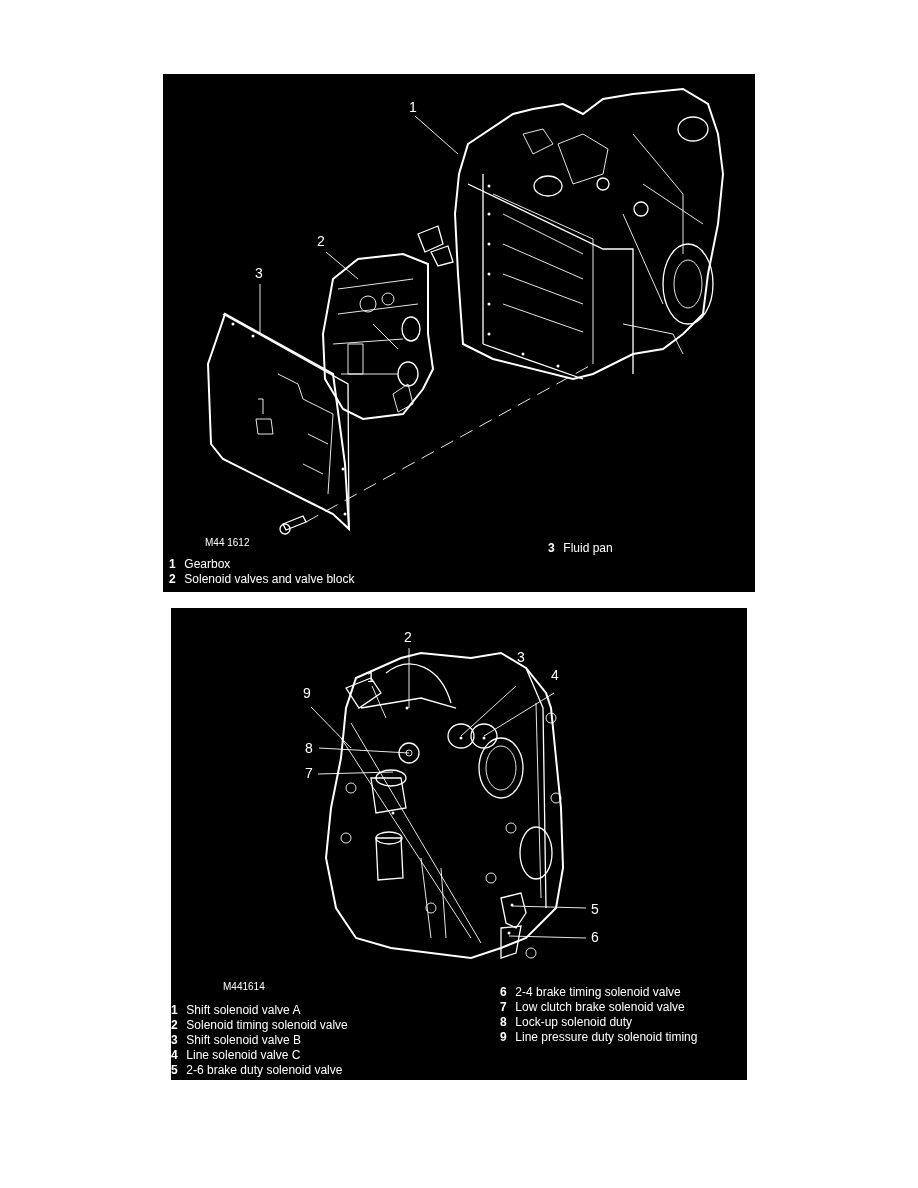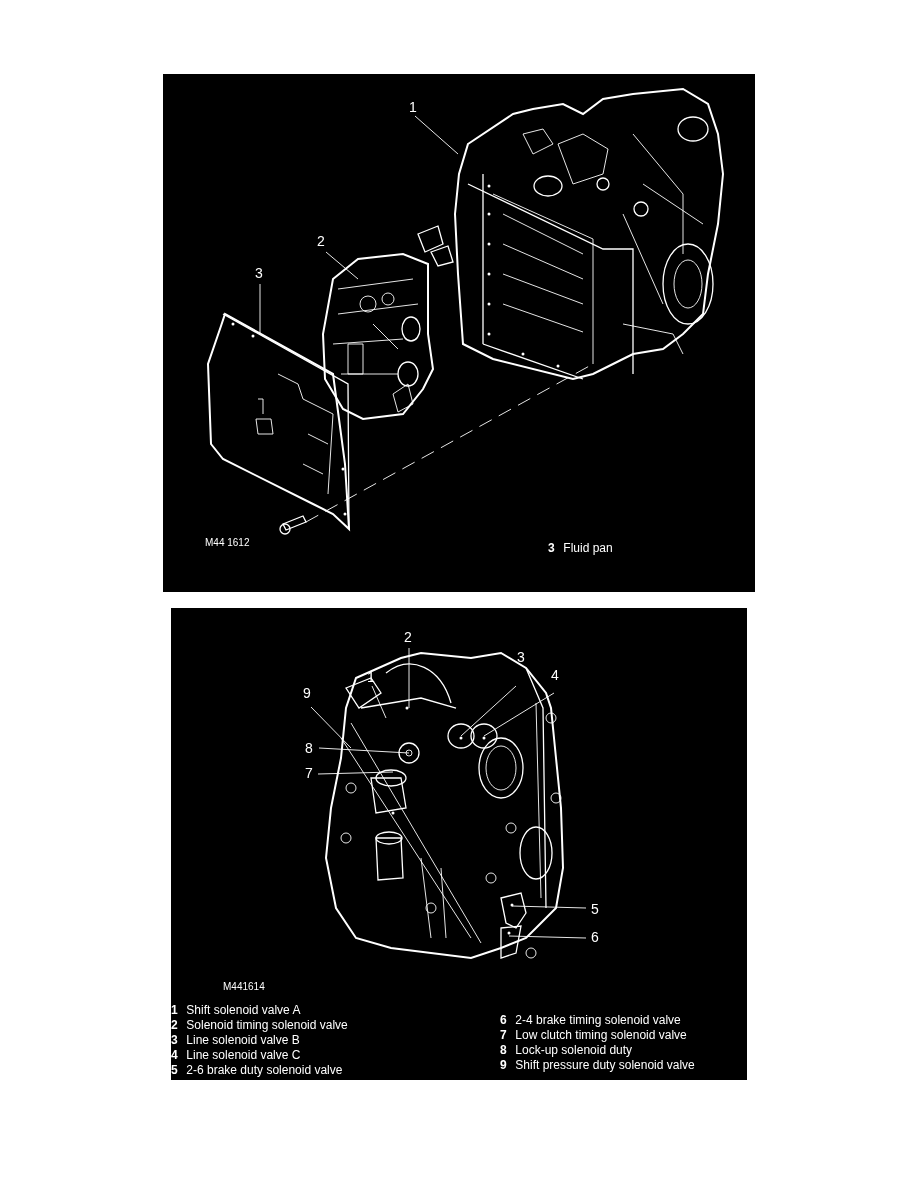--- a/index.html
+++ b/index.html
@@ -120,20 +120,24 @@
     <path class="lt" d="M163 178 L195 205"></path>
     <path class="lt" d="M97 210 L97 260"></path>
   </svg>
 
   <span class="callout" style="left:246px; top:26px;">1</span>
   <span class="callout" style="left:154px; top:160px;">2</span>
   <span class="callout" style="left:92px; top:192px;">3</span>
 
   <span class="fig-code" style="left:42px; top:463px;">M44 1612</span>
 
+  <div class="legend" style="left:6px; top:483px;">
+    <div class="legend-item"><span class="num">1</span> <span>Gearbox</span></div>
+    <div class="legend-item"><span class="num">2</span> <span>Solenoid valves and valve block</span></div>
+  </div>
   <div class="legend" style="left:353px; top:467px;margin-left:32px;">
     <div class="legend-item"><span class="num">3</span> <span>Fluid pan</span></div>
   </div>
 </div>
 
 <div id="fig2" class="figure">
   <svg class="drawing" width="576" height="472" viewBox="0 0 576 472">
     <g>
       <path class="lb" d="M185 70 L230 50 L250 45 L300 50 L330 45 L355 60 L375 85 L380 100 L385 150 L390 200 L392 260 L385 300 L365 320 L355 330 L330 340 L300 350 L260 345 L220 340 L185 330 L165 300 L155 250 L160 200 L170 150 L175 100 Z"></path>
       <path class="l" d="M355 60 L372 100 L375 300"></path>
@@ -192,23 +196,23 @@
   <span class="callout" style="left:420px; top:322px;">6</span>
   <span class="callout" style="left:134px; top:158px;">7</span>
   <span class="callout" style="left:134px; top:133px;">8</span>
   <span class="callout" style="left:132px; top:78px;">9</span>
 
   <span class="fig-code" style="left:52px; top:373px;">M441614</span>
 
   <div class="legend" style="left:0px; top:395px;">
     <div class="legend-item"><span class="num">1</span> <span>Shift solenoid valve A</span></div>
     <div class="legend-item"><span class="num">2</span> <span>Solenoid timing solenoid valve</span></div>
-    <div class="legend-item"><span class="num">3</span> <span>Line solenoid valve B</span></div>
+    <div class="legend-item"><span class="num">3</span> <span>Shift solenoid valve B</span></div>
     <div class="legend-item"><span class="num">4</span> <span>Line solenoid valve C</span></div>
     <div class="legend-item"><span class="num">5</span> <span>2-6 brake duty solenoid valve</span></div>
   </div>
-  <div class="legend" style="left:329px; top:405px;">
+  <div class="legend" style="left:329px; top:377px;">
     <div class="legend-item"><span class="num">6</span> <span>2-4 brake timing solenoid valve</span></div>
-    <div class="legend-item"><span class="num">7</span> <span>Low clutch timing solenoid valve</span></div>
+    <div class="legend-item"><span class="num">7</span> <span>Low clutch brake solenoid valve</span></div>
     <div class="legend-item"><span class="num">8</span> <span>Lock-up solenoid duty</span></div>
-    <div class="legend-item"><span class="num">9</span> <span>Shift pressure duty solenoid valve</span></div>
+    <div class="legend-item"><span class="num">9</span> <span>Line pressure duty solenoid timing</span></div>
   </div>
 </div>
 
 </body></html>

